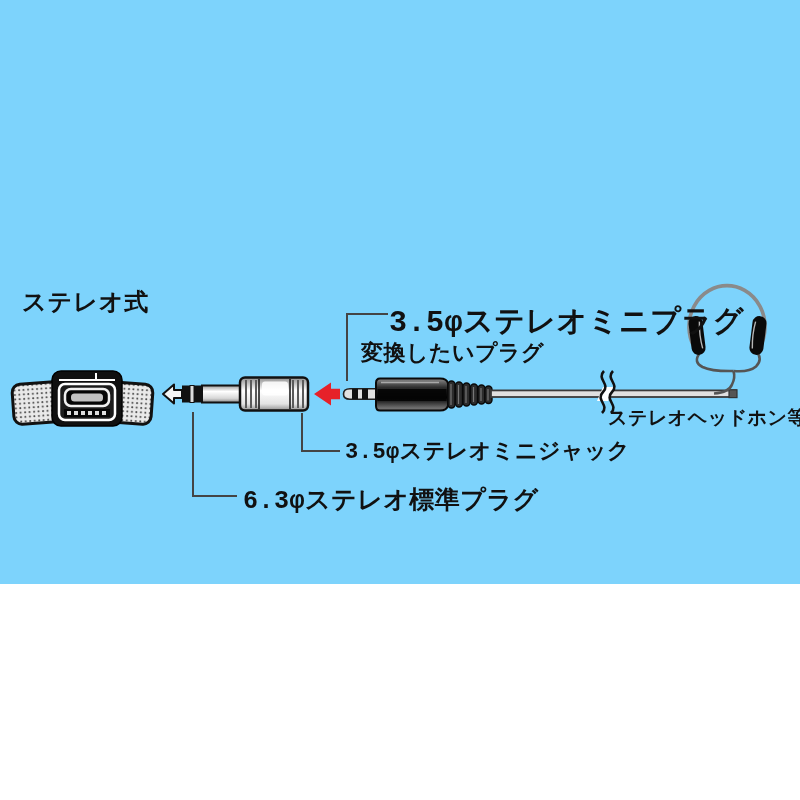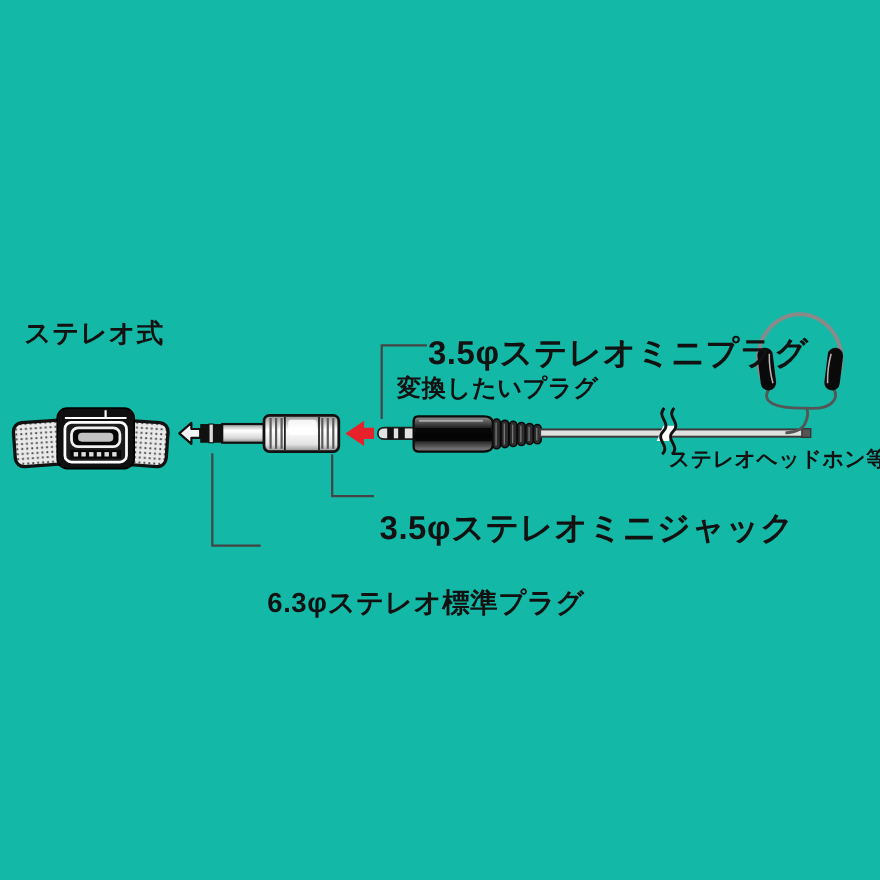--- a/index.html
+++ b/index.html
@@ -1,28 +1,28 @@
 <!DOCTYPE html>
 <html><head>
 <meta charset="utf-8">
 <style>
   html,body{margin:0;padding:0;background:#ffffff;}
   #canvas{
-    position:relative;width:800px;height:800px;background:#14b8a6;overflow:hidden;
-    font-family:Liberation Sans, sans-serif;color:#111;
+    position:relative;width:800px;height:584px;background:#7dd3fc;overflow:hidden;
+    font-family:Liberation Mono, monospace;color:#111;
   }
   .lbl{position:absolute;white-space:nowrap;color:#111;}
   .b{font-weight:bold;}
   #svgart{position:absolute;left:0;top:0;}
   .t-device{left:22px;top:287px;font-size:24px;line-height:34px;letter-spacing:1px;}
   .t-miniplug{left:389px;top:301px;font-size:30px;letter-spacing:0.5px;}
   .t-convert{left:361px;top:338px;font-size:22px;letter-spacing:0.5px;}
   .t-headphones{left:608px;top:405px;font-size:19px;letter-spacing:0.5px;}
-  .t-minijack{left:345px;top:460px;font-size:30px;letter-spacing:0.5px;}
-  .t-stdplug{left:243px;top:483px;font-size:25px;letter-spacing:0.5px;margin-top:48px;}
+  .t-minijack{left:345px;top:436px;font-size:22px;letter-spacing:0.5px;}
+  .t-stdplug{left:243px;top:483px;font-size:25px;letter-spacing:0.5px;}
 </style>
 </head>
 <body>
 
 <div id="canvas">
 
   <svg id="svgart" width="800" height="800" viewBox="0 0 800 800">
     <defs>
       <pattern id="dots" width="4.5" height="4.5" patternUnits="userSpaceOnUse">
         <rect width="4.5" height="4.5" fill="#e9e9e9"></rect>

